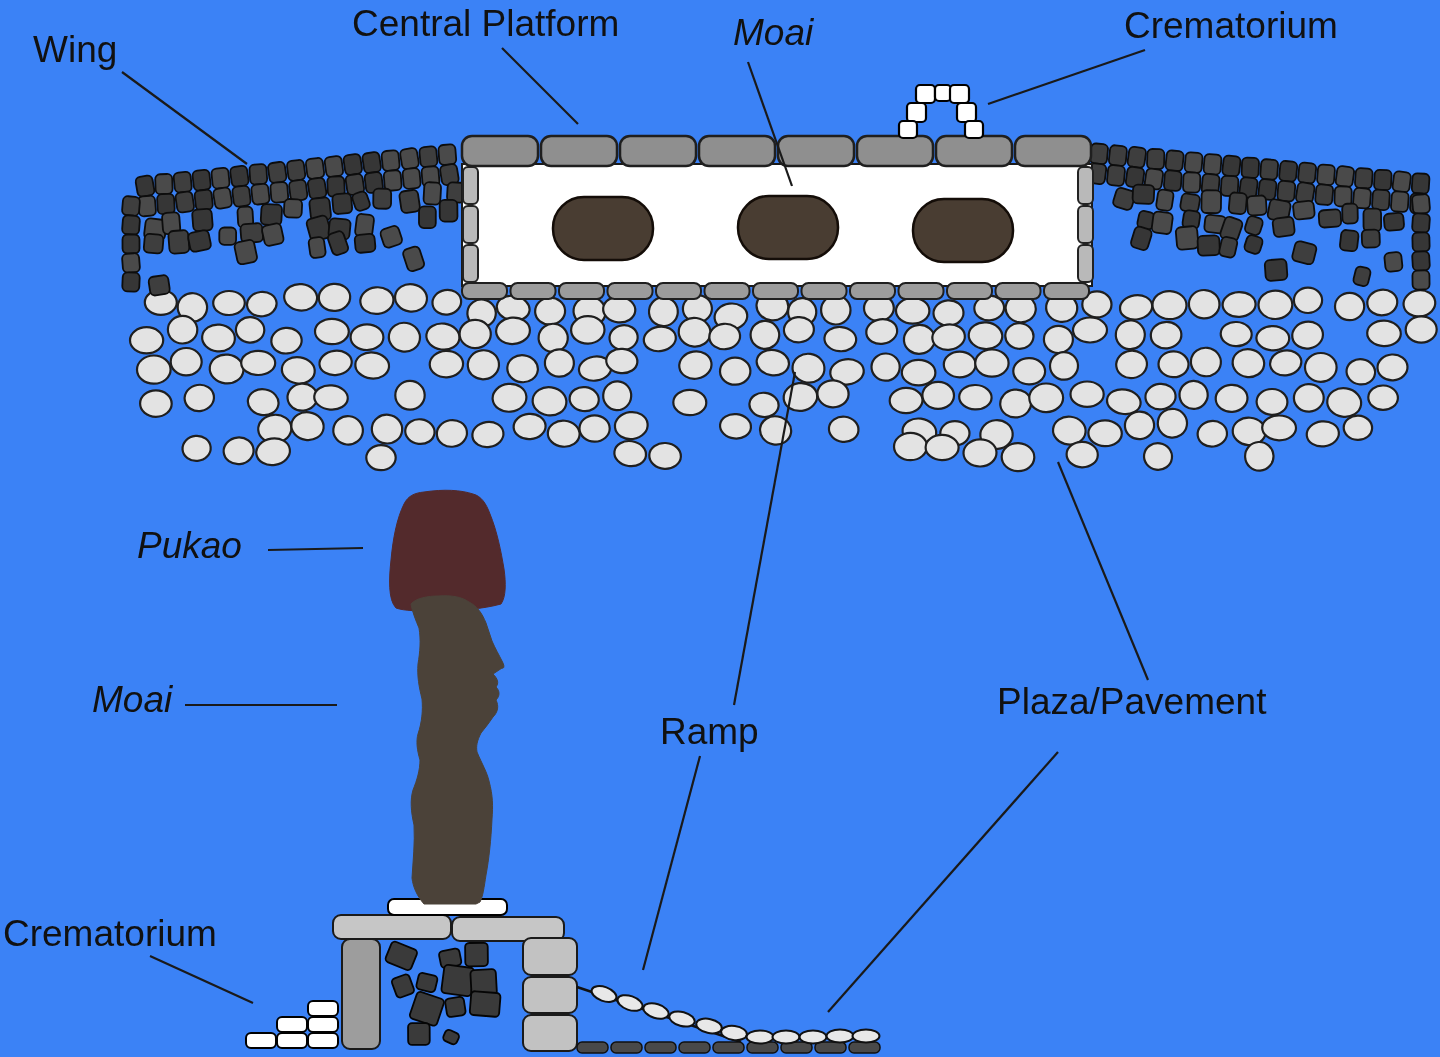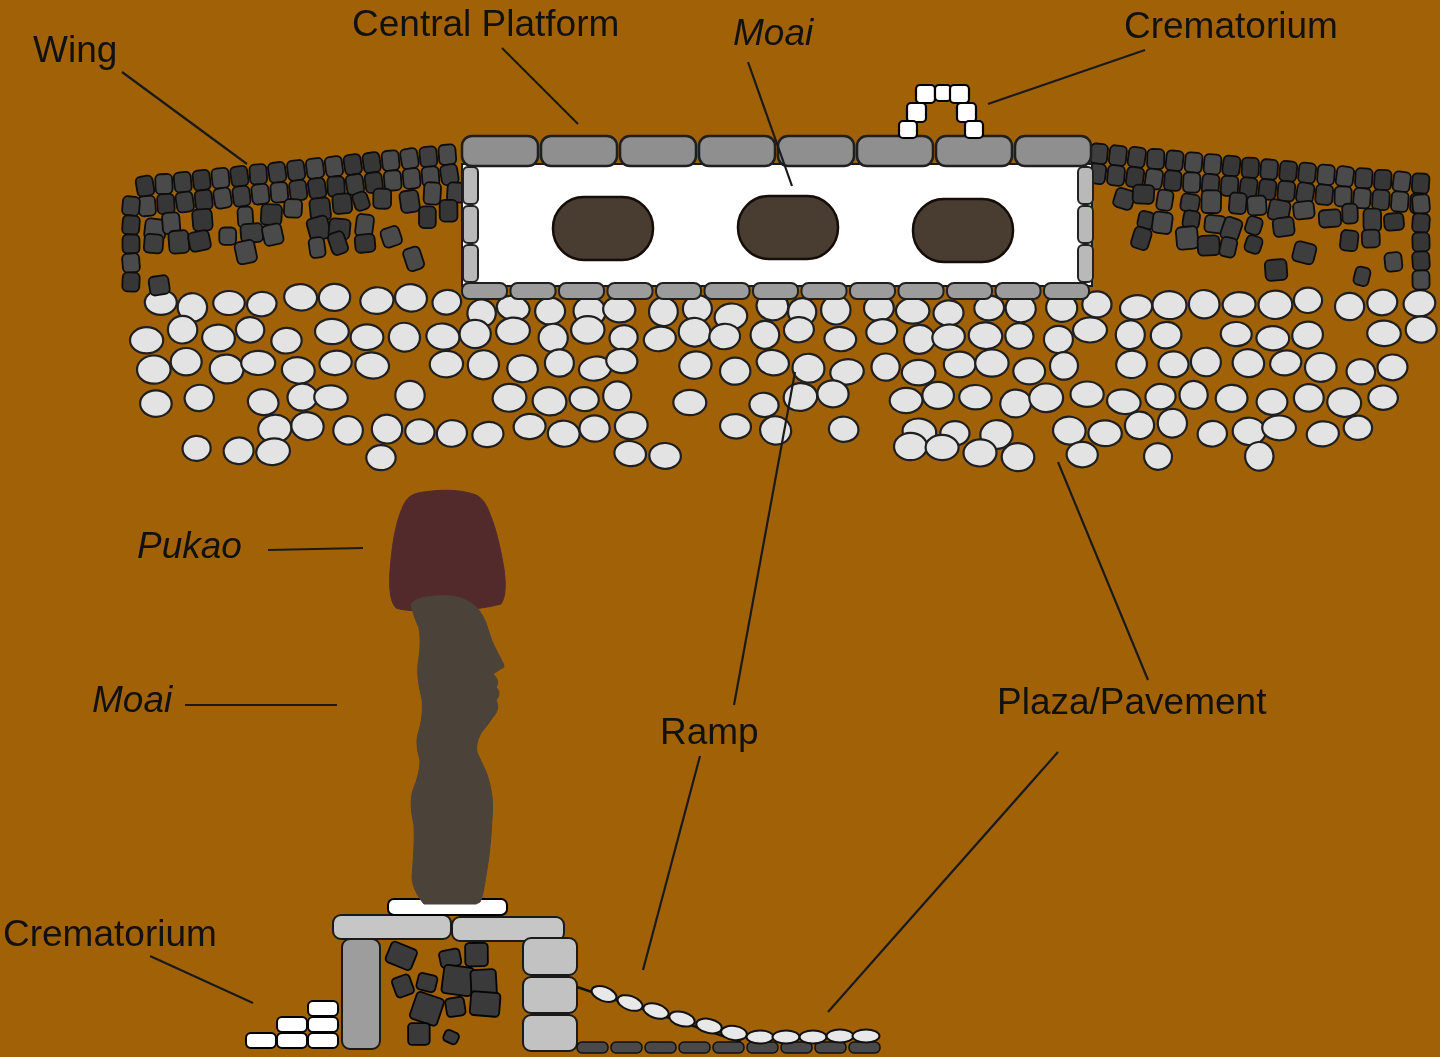--- a/index.html
+++ b/index.html
@@ -1,16 +1,16 @@
 <!DOCTYPE html>
 <html><head>
 <meta charset="utf-8">
 <style>
   html,body{margin:0;padding:0;background:#ffffff;}
-  .canvas{position:relative;width:1440px;height:1057px;background:#a16207;overflow:hidden;}
+  .canvas{position:relative;width:1440px;height:1057px;background:#3b82f6;overflow:hidden;}
   svg{display:block;}
   .lbl{font-family:"Liberation Sans","DejaVu Sans",sans-serif;font-size:37px;fill:#111111;}
   .lbl.italic{font-style:italic;}
   .leader{stroke:#1a1a1a;stroke-width:2.2;fill:none;}
 </style>
 </head>
 <body>
 
 <div class="canvas">
 <svg width="1440" height="1057" viewBox="0 0 1440 1057">

